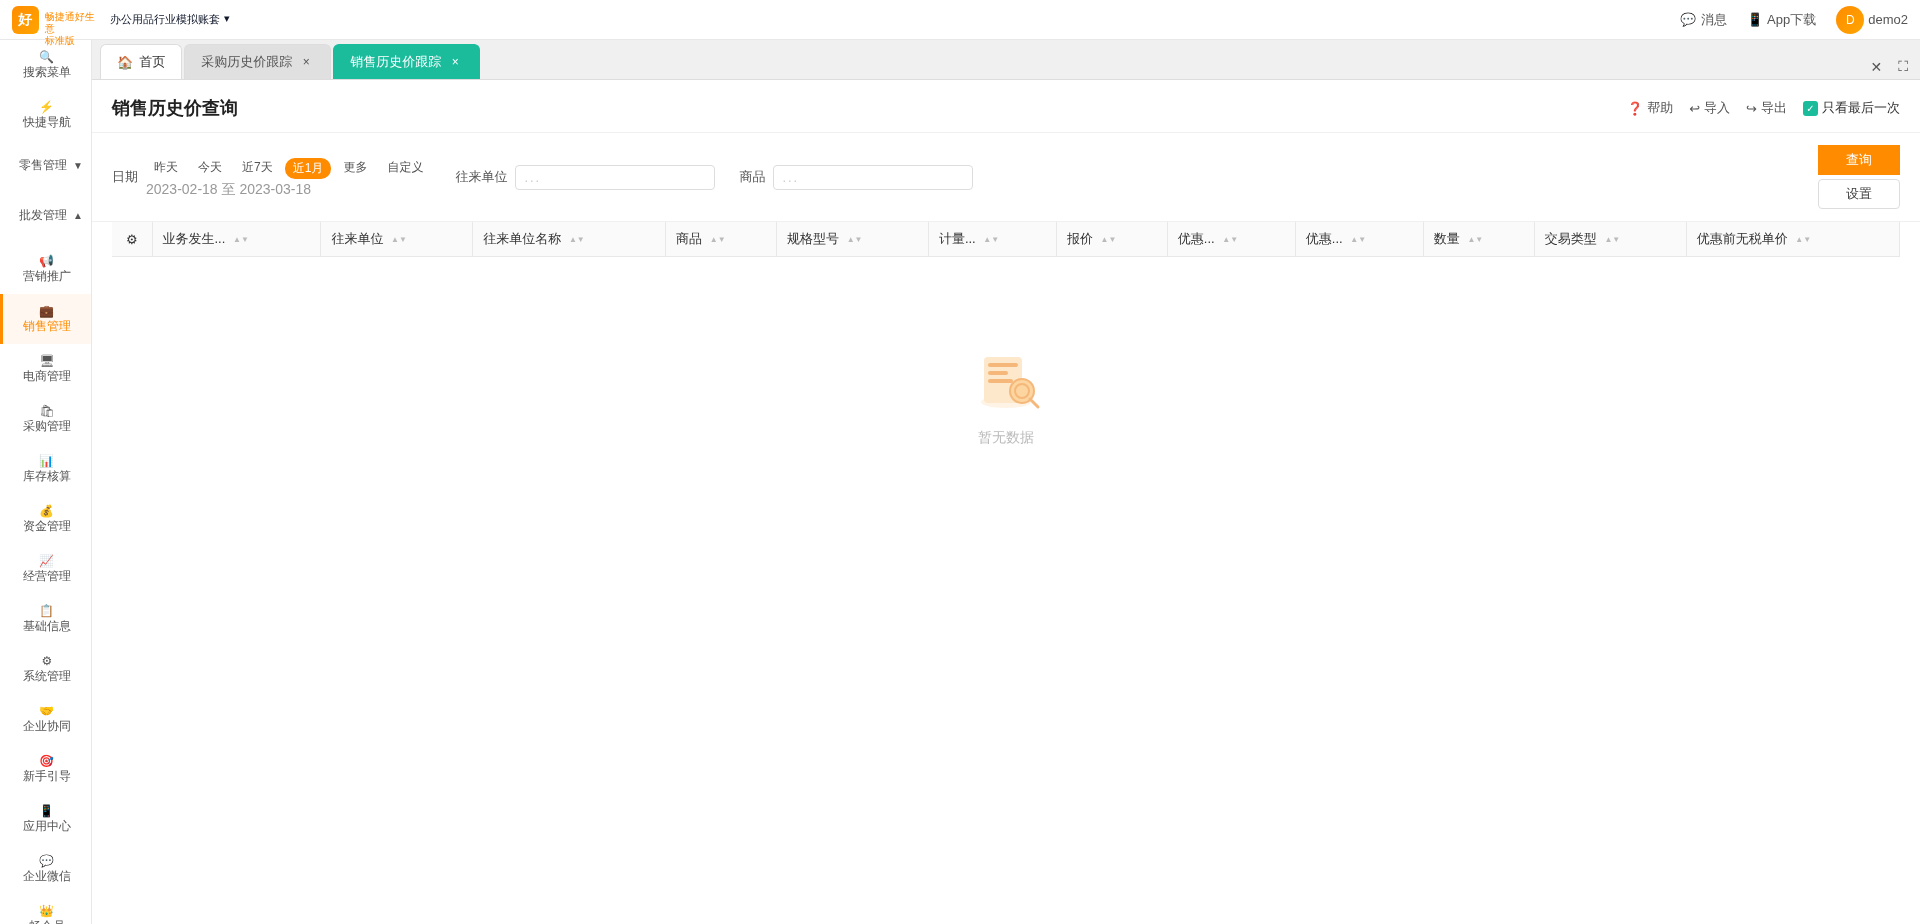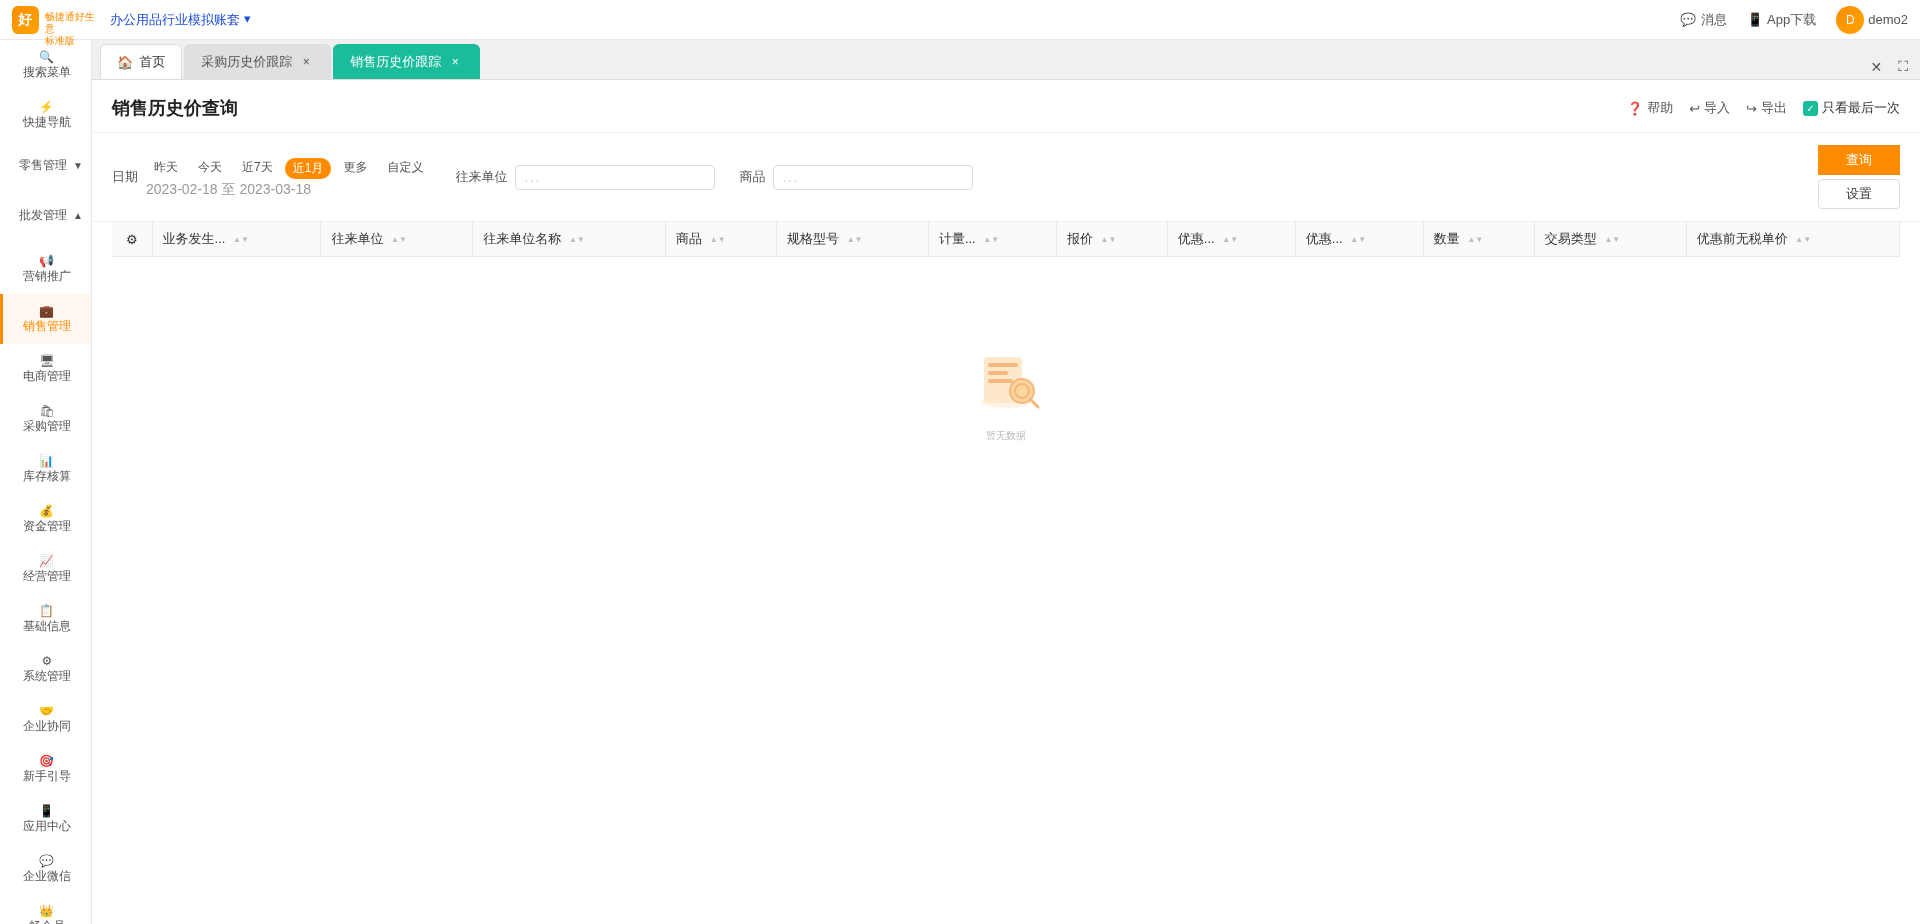--- a/index.html
+++ b/index.html
@@ -37,22 +37,22 @@
     }
     .logo-text {
       font-size: 10px;
       color: #ff8c00;
       line-height: 1.2;
       margin-top: 18px;
     }
     .top-bar-dropdown {
       display: flex;
       gap: 4px;
-      font-size: 13px;
-      color: #1d4ed8;
+      font-size: 11px;
+      color: #0f172a;
       cursor: pointer;
       padding: 4px 8px;
       border-radius: 4px;
     }
     .top-bar-right {
       margin-left: auto;
       display: flex;
       align-items: center;
       gap: 20px;
     }
@@ -360,21 +360,21 @@
       justify-content: center;
       padding: 80px 0;
     }
     .empty-icon {
       width: 80px;
       height: 80px;
       margin-bottom: 12px;
     }
     .empty-text {
       color: #bbb;
-      font-size: 10px;
+      font-size: 14px;
     }
 
     
     ::-webkit-scrollbar { width: 6px; height: 6px; }
     ::-webkit-scrollbar-track { background: #f5f5f5; }
     ::-webkit-scrollbar-thumb { background: #ddd; border-radius: 3px; }
   </style>
 </head>
 <body>
 

